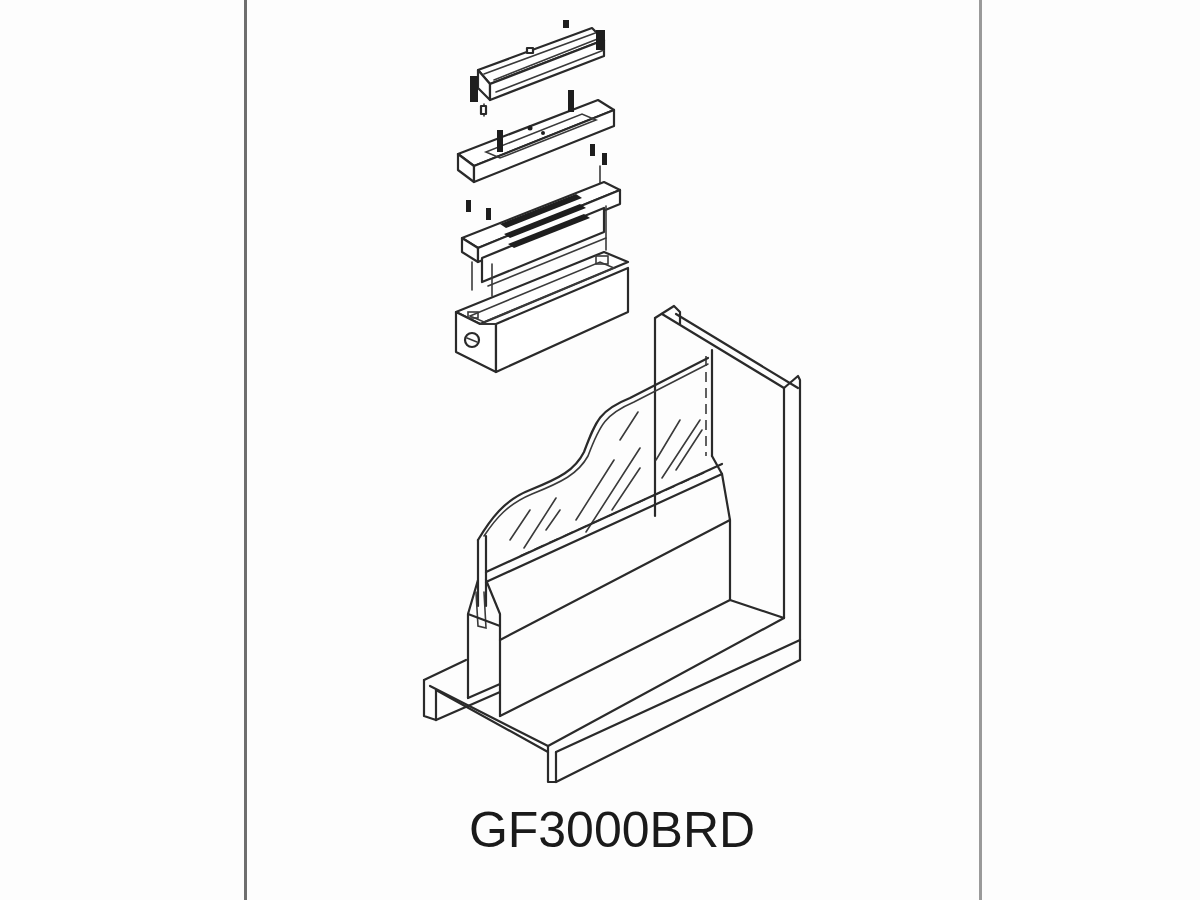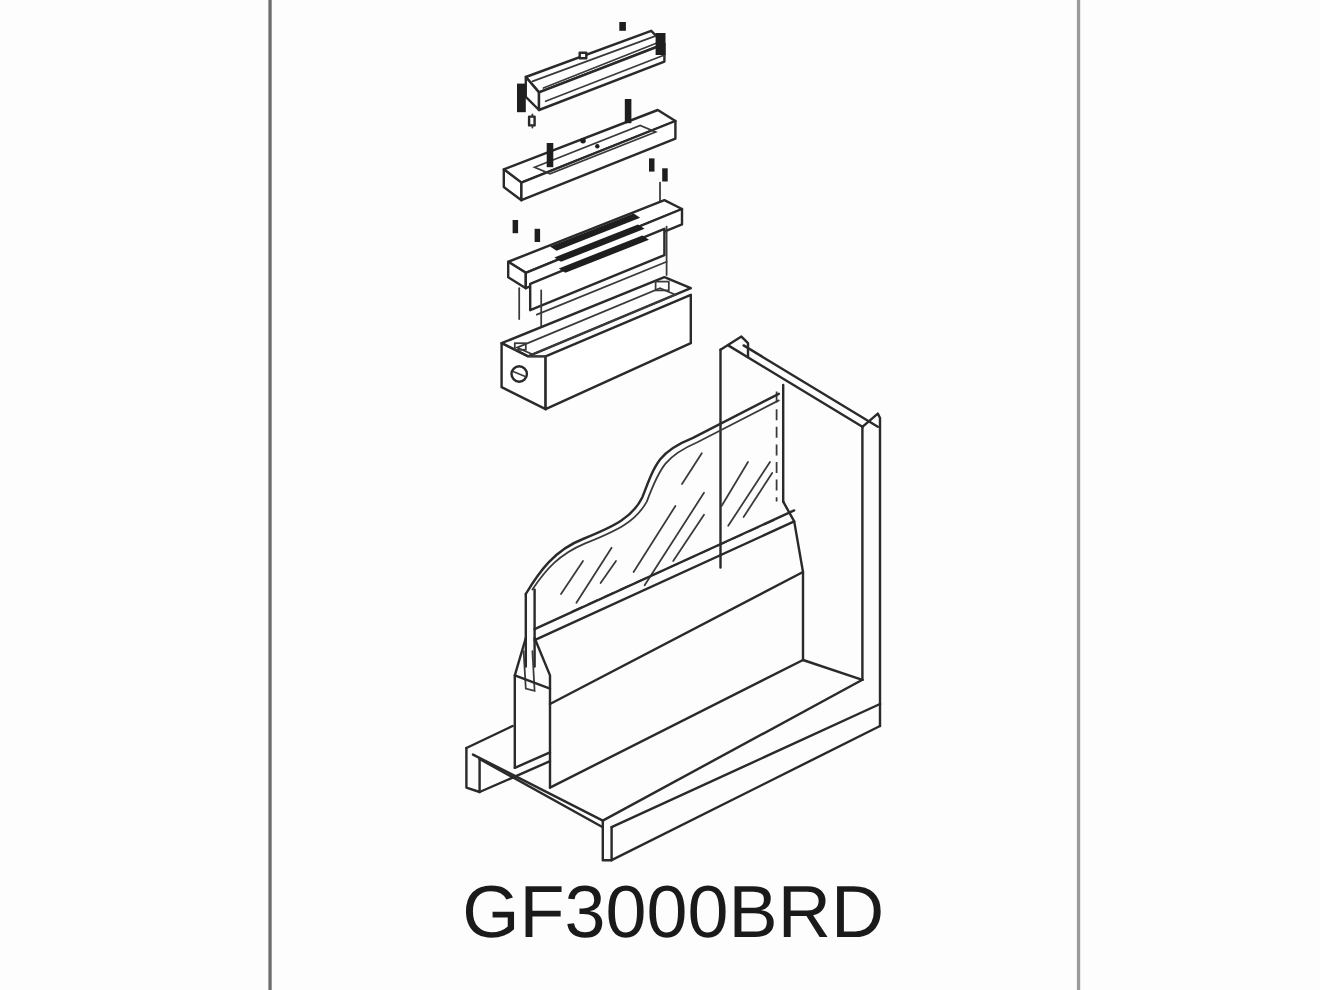--- a/index.html
+++ b/index.html
@@ -41,21 +41,21 @@
     .drawing .thin { fill: none; stroke: #3a3a3a; stroke-width: 1.6; stroke-linecap: round; }
     .drawing .solid { fill: #1e1e1e; stroke: none; }
     .drawing .fillw { fill: #ffffff; stroke: #2a2a2a; stroke-width: 2.2; stroke-linejoin: round; }
     .drawing .dash { fill: none; stroke: #3a3a3a; stroke-width: 1.6; stroke-dasharray: 10 6; }
     .caption {
       position: absolute;
       left: 0;
       width: 1200px;
       top: 800px;
       text-align: center;
-      font-size: 67px;
+      font-size: 50px;
       color: #1a1a1a;
       letter-spacing: 0px;
       line-height: 60px;
     }
     .caption span {
       display: inline-block;
       transform: translateX(12px);
     }
   </style>
 </head>

